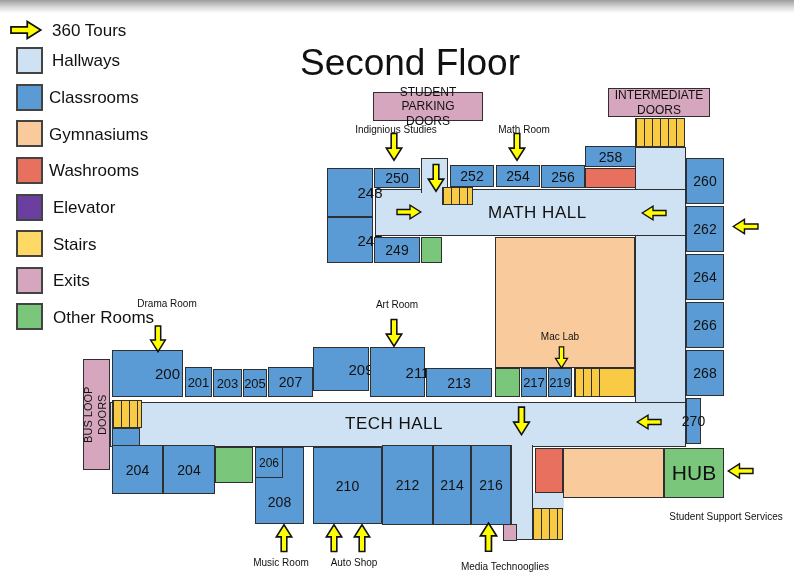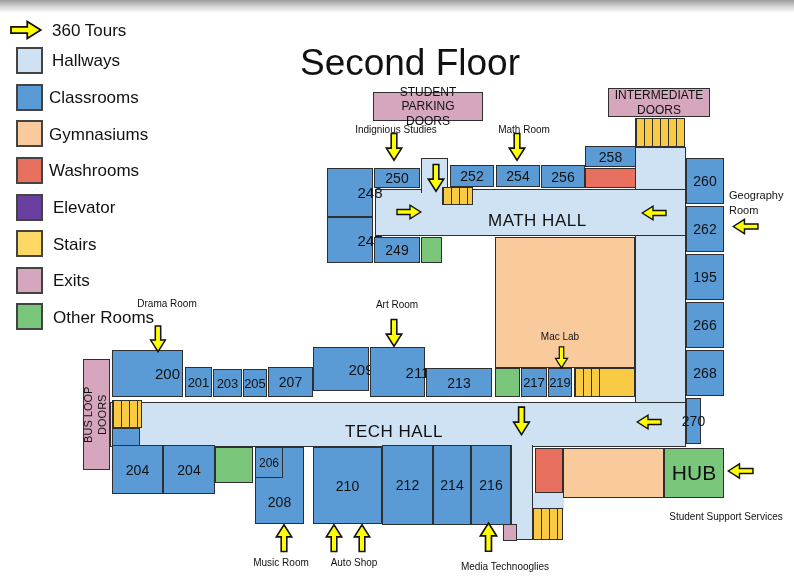--- a/index.html
+++ b/index.html
@@ -17,21 +17,21 @@
   .cls{background:#5B9BD5;}
   .gym{background:#F9CB9C;}
   .wash{background:#E8705F;}
   .stairs{background:#F9CB45;}
   .exit{background:#D5A6BD;}
   .other{background:#7AC77C;}
   .striped{background-image:repeating-linear-gradient(90deg,#2f2f2f 0 1.5px,transparent 1.5px 8px);}
   .hall{position:absolute;box-sizing:border-box;background:#CFE2F3;border:1.5px solid #2f2f2f;z-index:1;}
   .patch{position:absolute;background:#CFE2F3;z-index:2;}
   .stub{position:absolute;box-sizing:border-box;background:#CFE2F3;z-index:3;}
-  .hall-label{position:absolute;font-size:17px;letter-spacing:.5px;z-index:5;white-space:nowrap;margin-top:8px;}
+  .hall-label{position:absolute;font-size:17px;letter-spacing:.5px;z-index:5;white-space:nowrap;}
   .door{position:absolute;box-sizing:border-box;background:#D5A6BD;border:1.5px solid #2f2f2f;
         display:flex;align-items:center;justify-content:center;text-align:center;
         font-size:12px;line-height:1.2;white-space:pre-line;z-index:4;}
   .small-label{position:absolute;font-size:10px;text-align:center;z-index:5;white-space:pre-line;}
   .arw{position:absolute;z-index:6;}
   .flip-h{transform:scaleX(-1);}
   .flip-v{transform:scaleY(-1);}
   .title{position:absolute;left:290px;top:42px;width:240px;text-align:center;
          font-size:37px;z-index:5;white-space:nowrap;}
   .sub206{position:absolute;left:0;top:0;width:27px;height:30px;box-sizing:border-box;
@@ -114,21 +114,21 @@
   <div class="box cls" style="left:496px;top:165px;width:44px;height:22px">254</div>
   <div class="box cls" style="left:541px;top:165px;width:44px;height:23px">256</div>
   <div class="box cls" style="left:585px;top:146px;width:51px;height:21px">258</div>
   <div class="box wash" style="left:585px;top:168px;width:51px;height:20px"></div>
   <div class="box cls" style="left:374px;top:237px;width:46px;height:26px">249</div>
   <div class="box other" style="left:421px;top:237px;width:21px;height:26px"></div>
   <div class="box gym" style="left:495px;top:237px;width:140px;height:131px"></div>
 
   <div class="box cls" style="left:686px;top:158px;width:38px;height:46px">260</div>
   <div class="box cls" style="left:686px;top:206px;width:38px;height:46px">262</div>
-  <div class="box cls" style="left:686px;top:254px;width:38px;height:46px">195</div>
+  <div class="box cls" style="left:686px;top:254px;width:38px;height:46px">264</div>
   <div class="box cls" style="left:686px;top:302px;width:38px;height:46px">266</div>
   <div class="box cls" style="left:686px;top:350px;width:38px;height:46px">268</div>
   <div class="box cls" style="left:686px;top:398px;width:15px;height:46px">270</div>
 
   <div class="box cls fs15" style="left:112px;top:350px;width:71px;height:47px">200</div>
   <div class="box cls fs13" style="left:185px;top:367px;width:27px;height:30px">201</div>
   <div class="box cls fs13" style="left:213px;top:369px;width:29px;height:28px">203</div>
   <div class="box cls fs13" style="left:243px;top:369px;width:24px;height:28px">205</div>
   <div class="box cls" style="left:268px;top:367px;width:45px;height:30px">207</div>
   <div class="box cls fs15" style="left:313px;top:347px;width:56px;height:44px">209</div>
@@ -149,22 +149,20 @@
   <div class="box cls" style="left:313px;top:447px;width:69px;height:77px">210</div>
   <div class="box cls" style="left:382px;top:445px;width:51px;height:80px">212</div>
   <div class="box cls" style="left:433px;top:445px;width:38px;height:80px">214</div>
   <div class="box cls" style="left:471px;top:445px;width:40px;height:80px">216</div>
   <div class="box wash" style="left:535px;top:448px;width:28px;height:45px"></div>
   <div class="box gym" style="left:563px;top:448px;width:101px;height:50px"></div>
   <div class="box other hub-text" style="left:664px;top:448px;width:60px;height:50px">HUB</div>
 
   <div class="small-label" style="left:336px;top:124px;width:120px">Indignious Studies</div>
   <div class="small-label" style="left:474px;top:124px;width:100px">Math Room</div>
-  <div class="small-label" style="left:729px;top:188px;width:64px;text-align:left;font-size:11px;line-height:1.35">Geography
-Room</div>
   <div class="small-label" style="left:117px;top:298px;width:100px">Drama Room</div>
   <div class="small-label" style="left:347px;top:299px;width:100px">Art Room</div>
   <div class="small-label" style="left:510px;top:331px;width:100px">Mac Lab</div>
   <div class="small-label" style="left:231px;top:557px;width:100px">Music Room</div>
   <div class="small-label" style="left:304px;top:557px;width:100px">Auto Shop</div>
   <div class="small-label" style="left:445px;top:561px;width:120px">Media Technooglies</div>
   <div class="small-label" style="left:665px;top:511px;width:122px">Student Support Services</div>
 
   <svg class="arw" style="left:385px;top:132px" width="18" height="30">
       <use href="#ar-v"></use>

